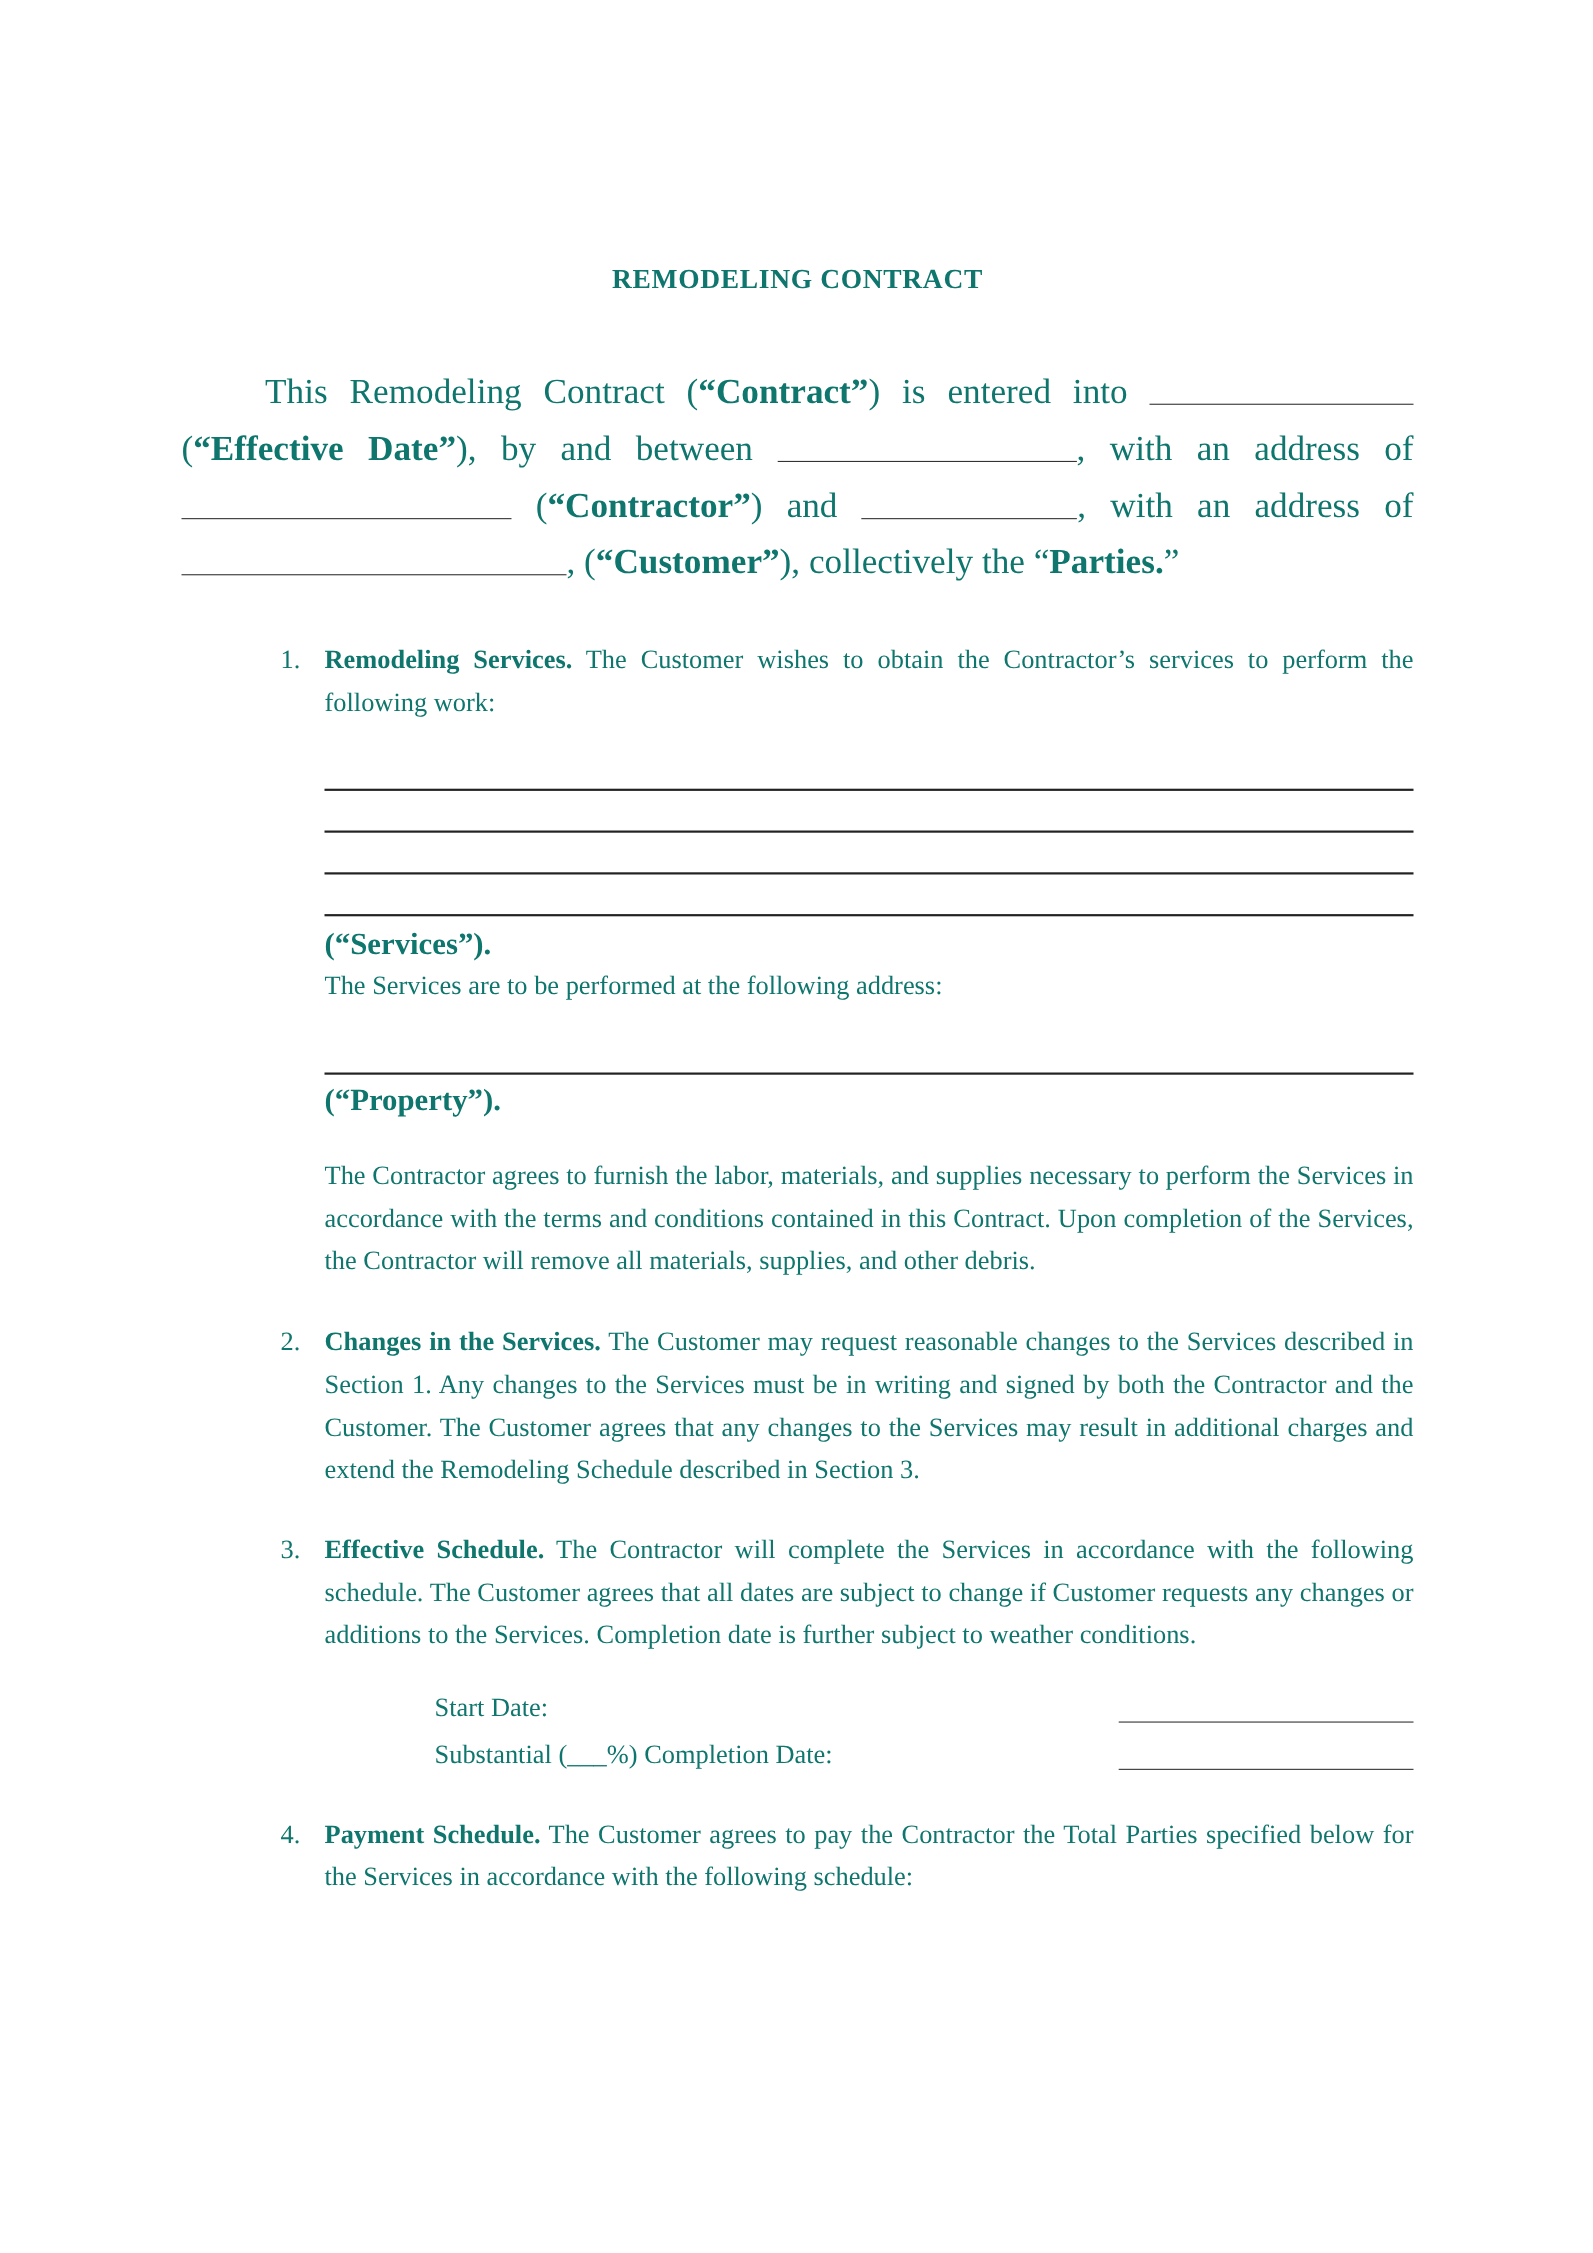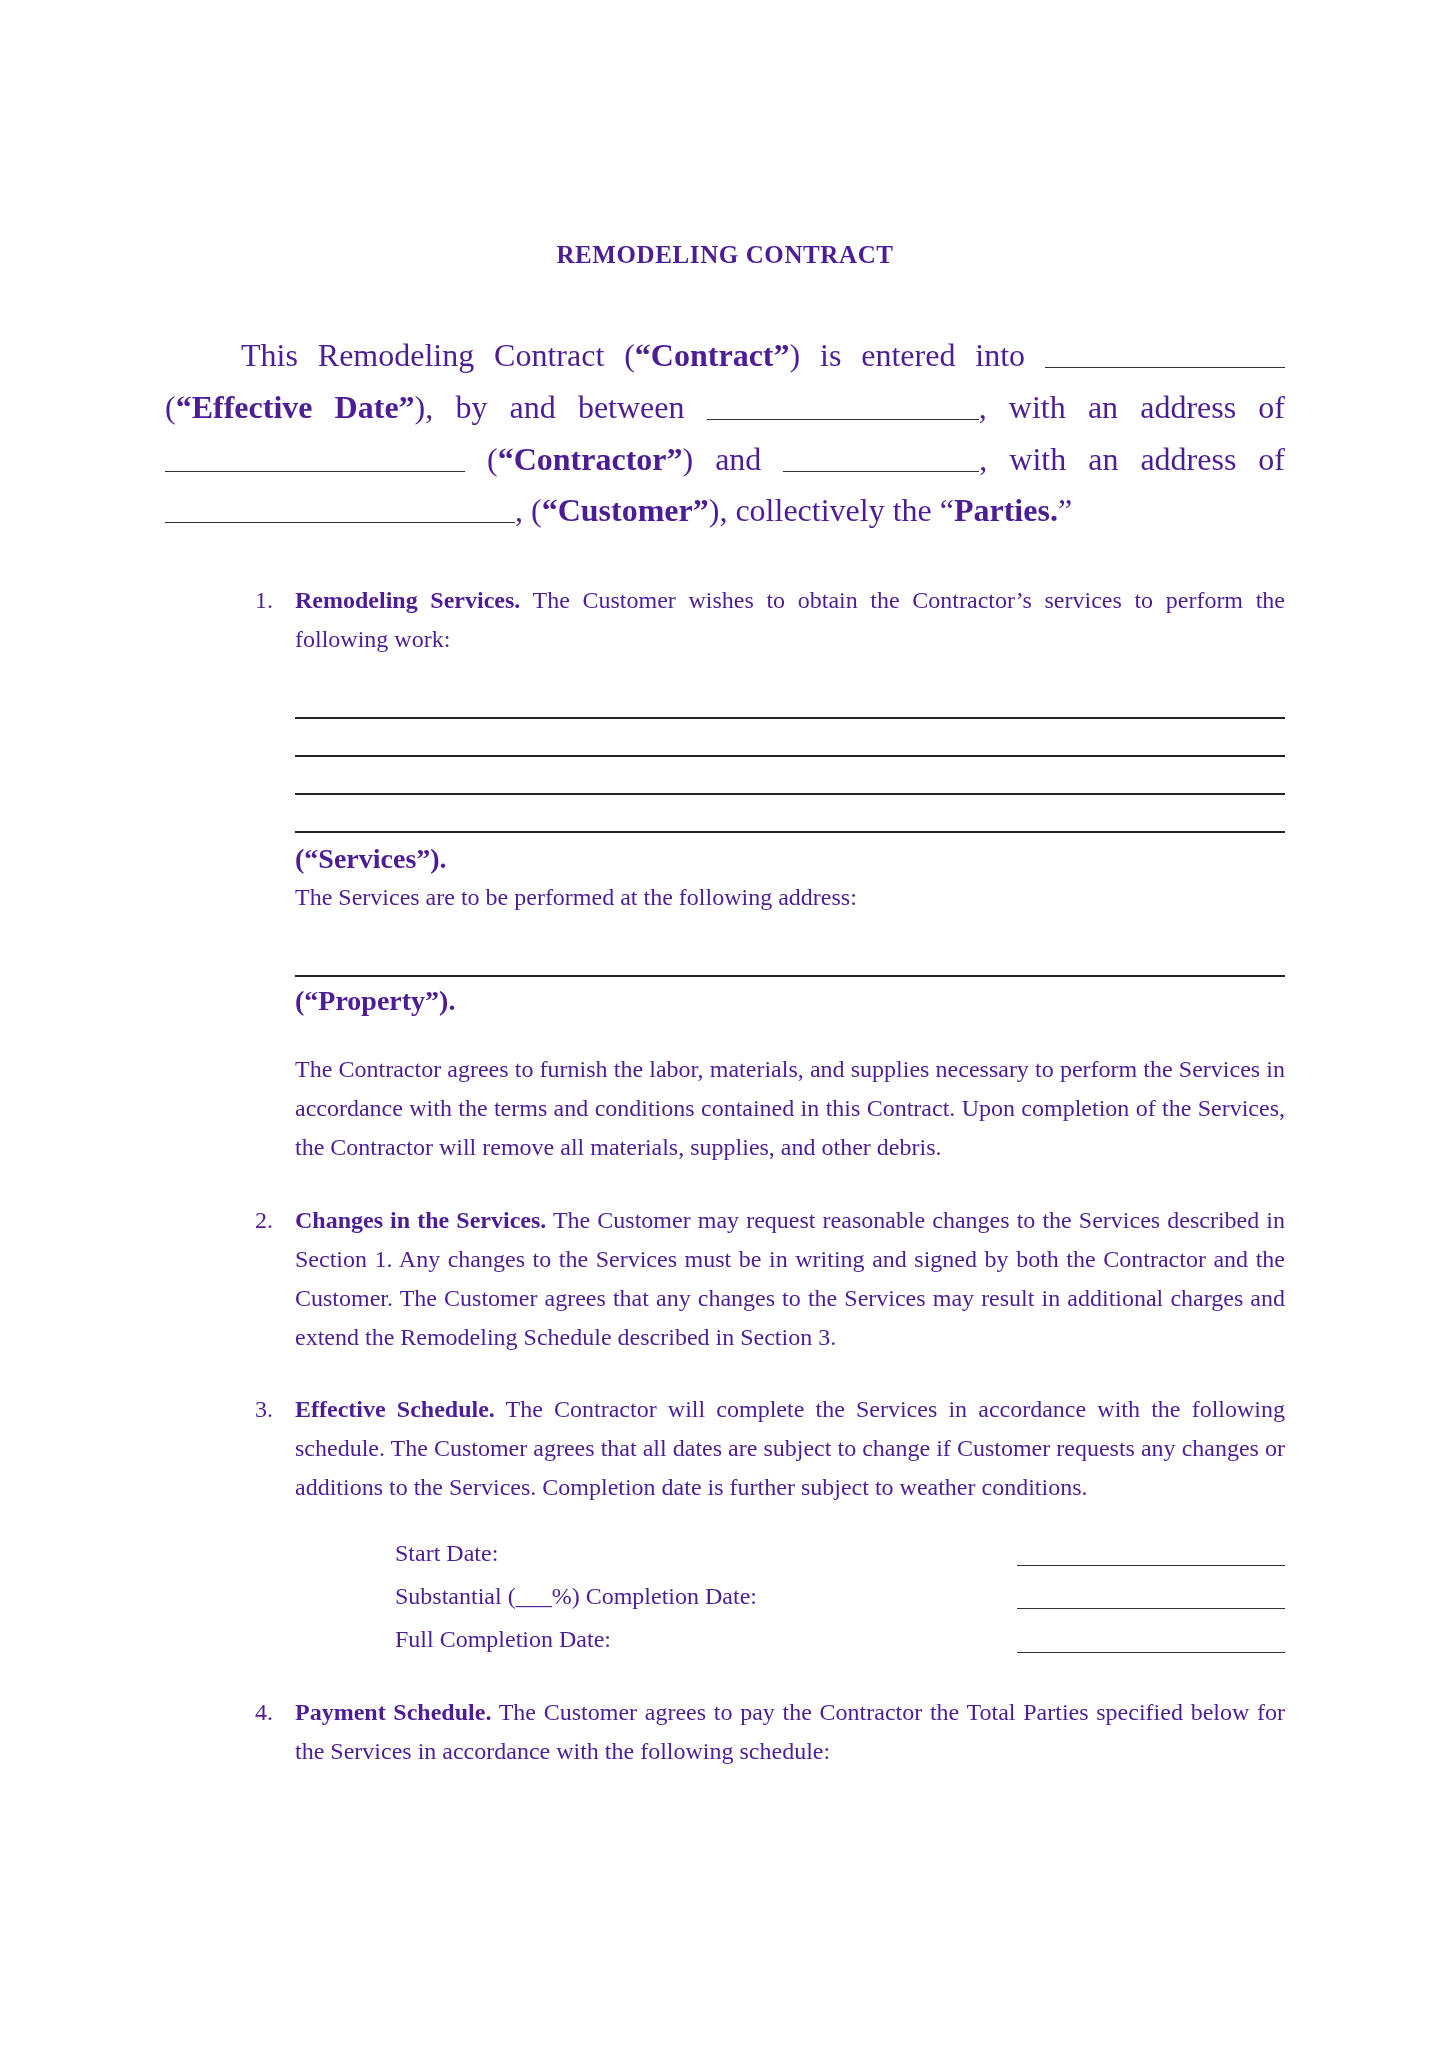--- a/index.html
+++ b/index.html
@@ -7,21 +7,21 @@
     padding: 0;
     background: #ffffff;
   }
   .page {
     position: relative;
     width: 1448px;
     height: 2048px;
     background: #ffffff;
     margin: 0 auto;
     font-family: "Liberation Serif", "DejaVu Serif", serif;
-    color: #4c1d95;
+    color: #0f766e;
     overflow: hidden;
   }
   .content {
     position: absolute;
     left: 165px;
     top: 240px;
     width: 1120px;
   }
 
   
@@ -189,25 +189,20 @@
           <div class="schedule-row">
             <span class="schedule-label">Start Date:</span>
             <span class="schedule-spacer"></span>
             <span class="schedule-blank"></span>
           </div>
           <div class="schedule-row">
             <span class="schedule-label">Substantial (___%) Completion Date:</span>
             <span class="schedule-spacer"></span>
             <span class="schedule-blank"></span>
           </div>
-          <div class="schedule-row">
-            <span class="schedule-label">Full Completion Date:</span>
-            <span class="schedule-spacer"></span>
-            <span class="schedule-blank"></span>
-          </div>
         </div>
       </li>
 
       <li>
         <p class="para">
           <span class="lead">Payment Schedule.</span><span> The Customer agrees to pay the Contractor the Total Parties specified below for the Services in accordance with the following schedule:</span>
         </p>
       </li>
 
     </ol>

